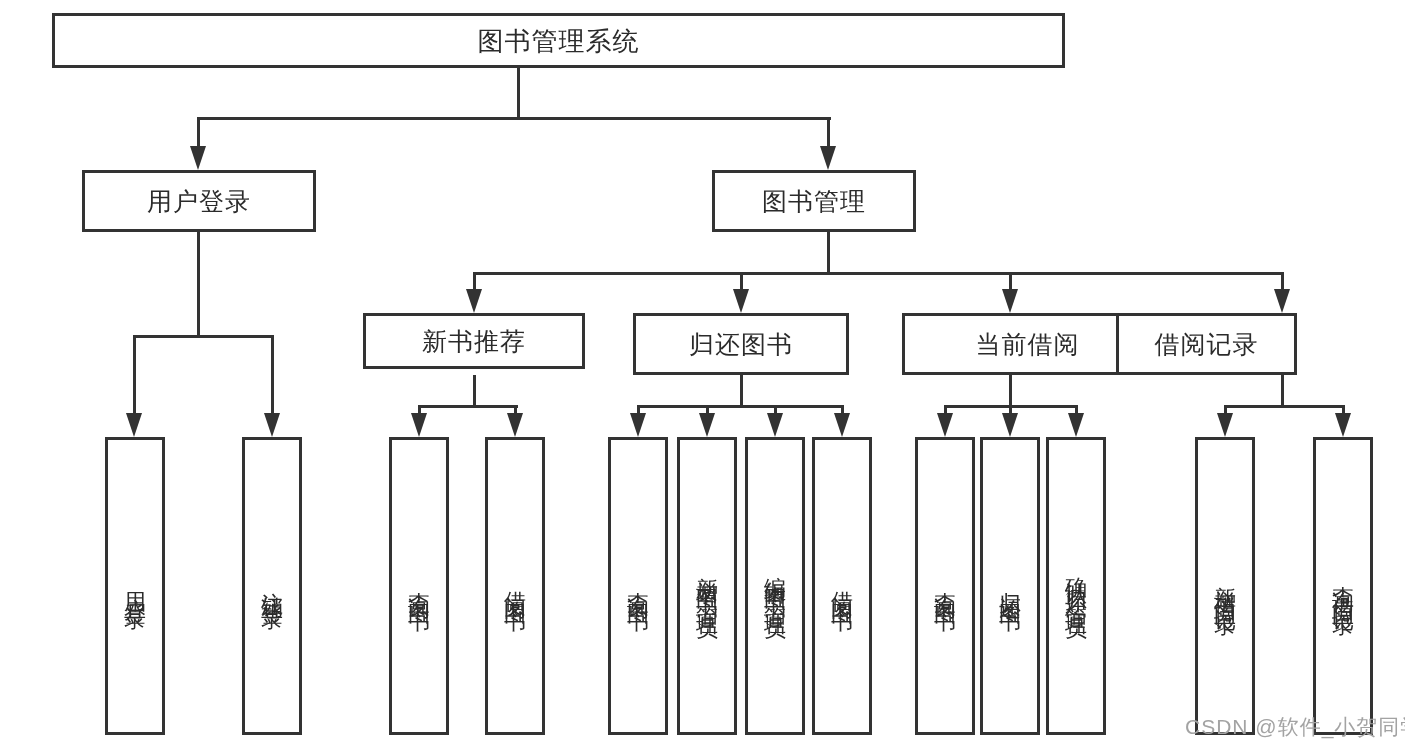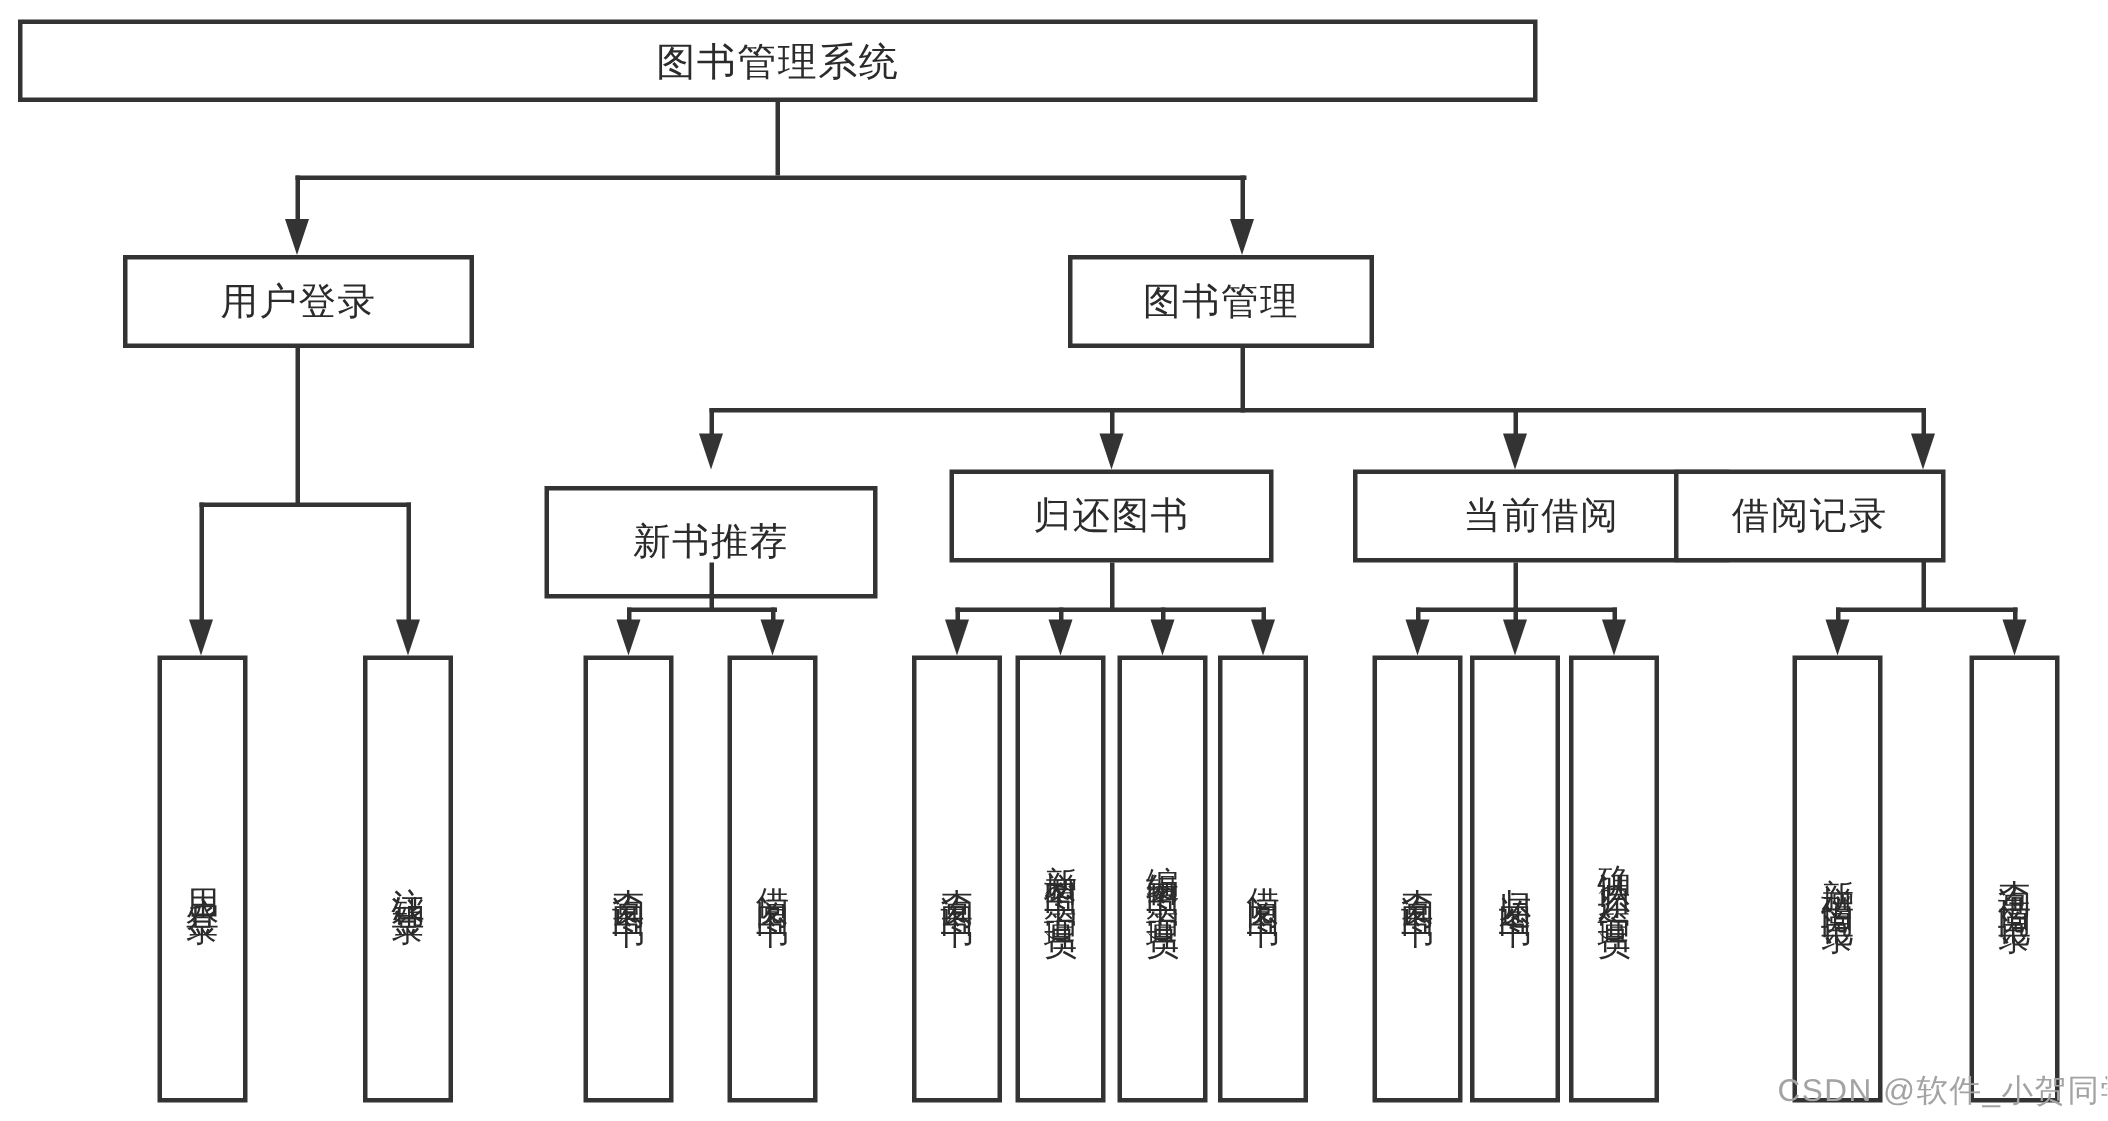--- a/index.html
+++ b/index.html
@@ -26,20 +26,21 @@
     justify-content: center;
     text-align: center;
   }
   .hbox {
     font-size: 25px;
     letter-spacing: 1px;
     line-height: 1;
   }
   .root-box {
     font-size: 26px;
+    margin-left: 40px;
   }
   .vbox {
     width: 60px;
     height: 298px;
     top: 437px;
     writing-mode: vertical-rl;
     text-orientation: mixed;
     font-size: 22px;
     letter-spacing: 6px;
     line-height: 1;
@@ -76,21 +77,21 @@
 </head>
 <body>
 
 <div id="canvas">
 
   <div class="box hbox root-box" style="left:12px; top:13px; width:1013px; height:55px;">图书管理系统</div>
 
   <div class="box hbox" style="left:82px; top:170px; width:234px; height:62px;">用户登录</div>
   <div class="box hbox" style="left:712px; top:170px; width:204px; height:62px;">图书管理</div>
 
-  <div class="box hbox" style="left:363px; top:324px; width:222px; height:75px;">新书推荐</div>
+  <div class="box hbox" style="left:363px; top:313px; width:222px; height:56px;">新书推荐</div>
   <div class="box hbox" style="left:633px; top:313px; width:216px; height:62px;">归还图书</div>
   <div class="box hbox" style="left:902px; top:313px; width:251px; height:62px;">当前借阅</div>
   <div class="box hbox" style="left:1116px; top:313px; width:181px; height:62px;">借阅记录</div>
 
   <div class="box vbox" style="left:105px;">用户登录</div>
   <div class="box vbox" style="left:242px;">注销登录</div>
 
   <div class="box vbox" style="left:389px;">查询图书</div>
   <div class="box vbox" style="left:485px;">借阅图书</div>
 

